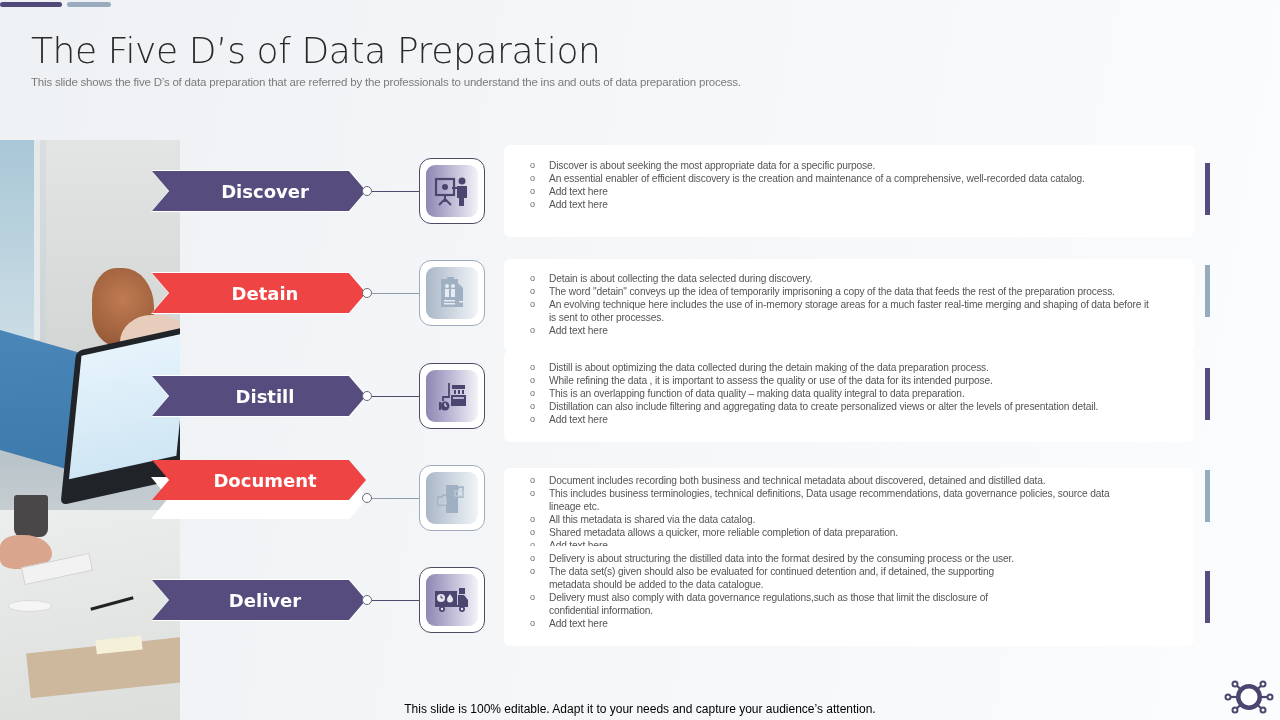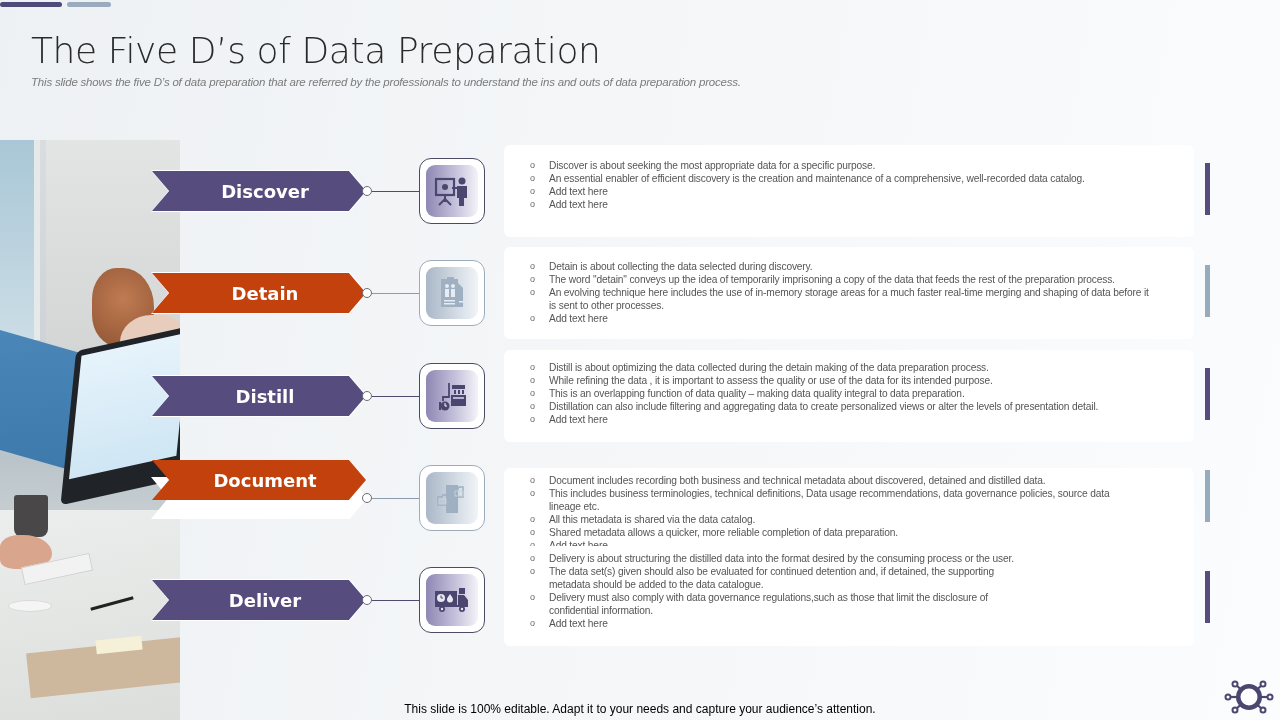--- a/index.html
+++ b/index.html
@@ -16,21 +16,21 @@
 
   .title {
     position: absolute; left: 31px; top: 30px;
     font-family: "DejaVu Sans", sans-serif;
     font-weight: 200;
     font-size: 36px; letter-spacing: -0.4px;
     color: #2a2a2a;
   }
   .subtitle {
     position: absolute; left: 31px; top: 76px;
-    font-size: 11.5px; color: #7b7b7b; letter-spacing: -0.2px; font-style: italic;
+    font-size: 11.5px; color: #7b7b7b; letter-spacing: -0.2px;
   }
 
   
   .photo {
     position: absolute; left: 0; top: 140px; width: 180px; height: 580px;
     overflow: hidden;
     background: linear-gradient(180deg, #d9dde0 0%, #cdd3d6 35%, #b9c4ca 55%, #d6d9da 75%, #cfcfcd 100%);
   }
   .photo .window { position: absolute; left: 0; top: 0; width: 40px; height: 200px;
     background: linear-gradient(180deg, #a9c7d6, #cbdde6); border-right: 6px solid #e6e9ea; }
@@ -66,21 +66,21 @@
   .row { position: absolute; left: 0; width: 1280px; height: 90px; }
   .chevron {
     position: absolute; left: 152px; width: 214px; height: 40px;
     clip-path: polygon(0 0, 92% 0, 100% 50%, 92% 100%, 0 100%, 8% 50%);
     display: flex; align-items: center; justify-content: center;
     padding-left: 12px;
     font-family: "DejaVu Sans", sans-serif;
     font-weight: bold; font-size: 18px; color: #fff;
   }
   .chevron.dark { background: #564d7e; }
-  .chevron.light { background: #c2410c; }
+  .chevron.light { background: #ef4444; }
   .chevron-edge {
     position: absolute; left: 151px; width: 216px; height: 42px;
     clip-path: polygon(0 0, 92% 0, 100% 50%, 92% 100%, 0 100%, 8% 50%);
     background: #ffffff;
   }
   .connector-dot {
     position: absolute; left: 362px; width: 10px; height: 10px; border-radius: 50%;
     background: #fff; border: 1px solid #6a6a7a;
   }
   .connector-line { position: absolute; left: 372px; width: 48px; height: 1px; }
@@ -199,21 +199,21 @@
         <circle cx="10" cy="10" r="2" fill="#e6ecf1"></circle>
         <rect x="8" y="13" width="4" height="8" fill="#e6ecf1"></rect>
         <circle cx="16" cy="10" r="2" fill="#e6ecf1"></circle>
         <rect x="14" y="13" width="4" height="8" fill="#e6ecf1"></rect>
         <rect x="7" y="24" width="11" height="1.5" fill="#e6ecf1"></rect>
         <rect x="7" y="27" width="11" height="1.5" fill="#e6ecf1"></rect>
         <rect x="22" y="25" width="4" height="1.5" fill="#e6ecf1"></rect>
       </svg>
     </div>
   </div>
-  <div class="card" style="top:0px">
+  <div class="card" style="top:12px">
     <ul style="margin-top:-1px">
       <li>Detain  is about collecting the data selected during discovery.</li>
       <li>The word "detain" conveys up the idea of temporarily imprisoning  a copy of the data that feeds the rest of the preparation process.</li>
       <li style="padding-right:40px">An evolving technique here includes the use of in-memory  storage areas for a much  faster real-time merging  and shaping of data before it is sent to other processes.</li>
       <li>Add text here</li>
     </ul>
   </div>
   <div class="accent-bar light" style="top:18px"></div>
 </div>
 

